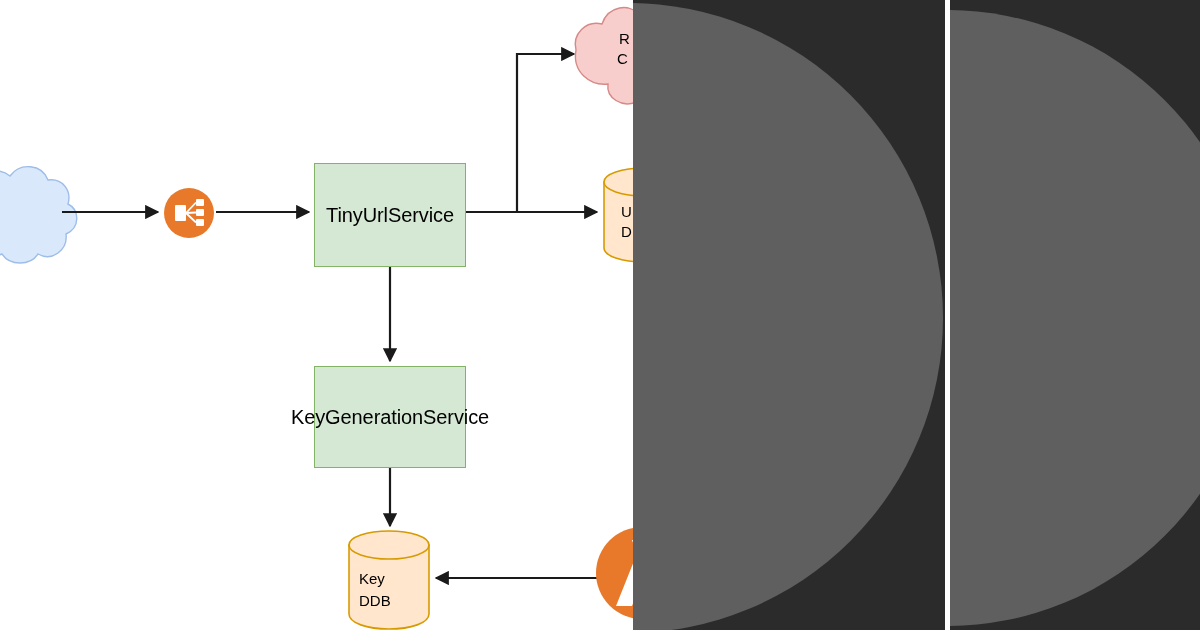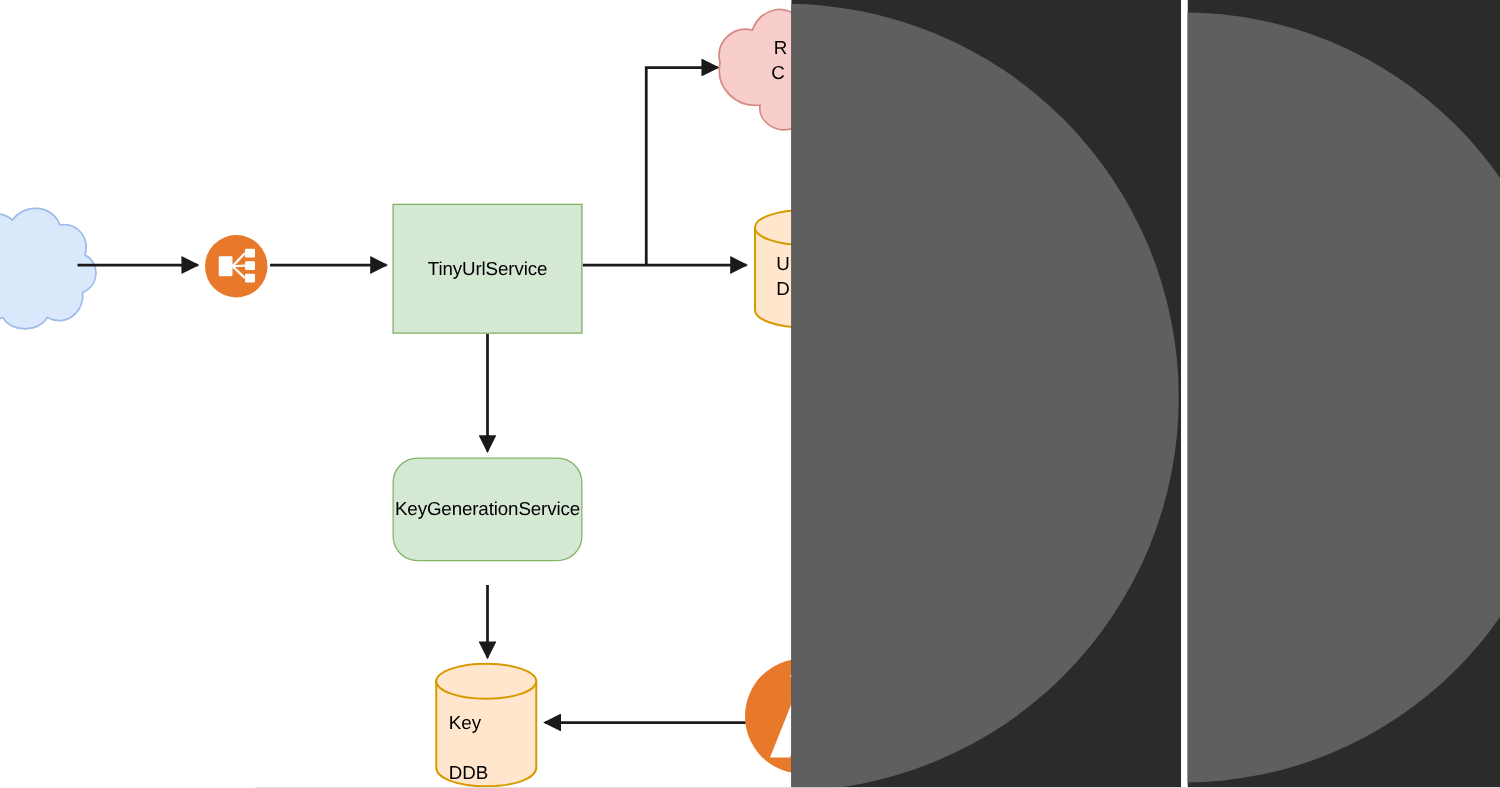--- a/index.html
+++ b/index.html
@@ -39,21 +39,21 @@
   .proc-box {
     position: absolute;
     background: #d5e8d4;
     border: 1px solid #82b366;
     box-sizing: border-box;
     display: flex;
     align-items: center;
     justify-content: center;
   }
   .proc-box .proc-text {
-    font-size: 15px;
+    font-size: 20px;
     color: #000000;
     letter-spacing: -0.1px;
   }
 
   
   .dark-panel {
     position: absolute;
     top: 0;
     height: 630px;
     overflow: hidden;
@@ -155,34 +155,34 @@
         <circle cx="642" cy="573" r="46" fill="#e8792a"></circle>
         <path d="M 632,540 L 648,540 L 672,606 L 656,606 Z" fill="#ffffff"></path>
         <path d="M 616,606 L 632,606 L 648,566 L 640,546 Z" fill="#ffffff"></path>
       </g>
     </svg>
 
     <div class="proc-box" style="left:314px; top:163px; width:152px; height:104px;">
       <span class="proc-text">TinyUrlService</span>
     </div>
 
-    <div class="proc-box" style="left:314px; top:366px; width:152px; height:83px;border-radius:20px;">
+    <div class="proc-box" style="left:314px; top:366px; width:152px; height:102px;">
       <span class="proc-text">KeyGenerationService</span>
     </div>
 
     <div class="node-label" style="left:-18px; top:203px; width:60px; text-align:left;">ts</div>
 
     <div class="node-label" style="left:619px; top:30px; width:30px; text-align:left;">R</div>
     <div class="node-label" style="left:617px; top:50px; width:30px; text-align:left;">C</div>
 
     <div class="node-label" style="left:621px; top:203px; width:30px; text-align:left;">U</div>
     <div class="node-label" style="left:621px; top:223px; width:30px; text-align:left;">D</div>
 
     <div class="node-label" style="left:359px; top:570px; width:60px;">Key</div>
-    <div class="node-label" style="left:359px; top:610px; width:60px;">DDB</div>
+    <div class="node-label" style="left:359px; top:592px; width:60px;">DDB</div>
   </div>
 
   <div class="dark-panel" style="left:633px; width:312px;">
     <div class="panel-bg" style="background:#2b2b2b;"></div>
     <div class="panel-circle" style="left:-320px; top:3px; width:630px; height:630px; background:#5f5f5f;"></div>
   </div>
 
   <div class="panel-divider" style="left:945px;"></div>
 
   <div class="dark-panel" style="left:950px; width:250px;">

